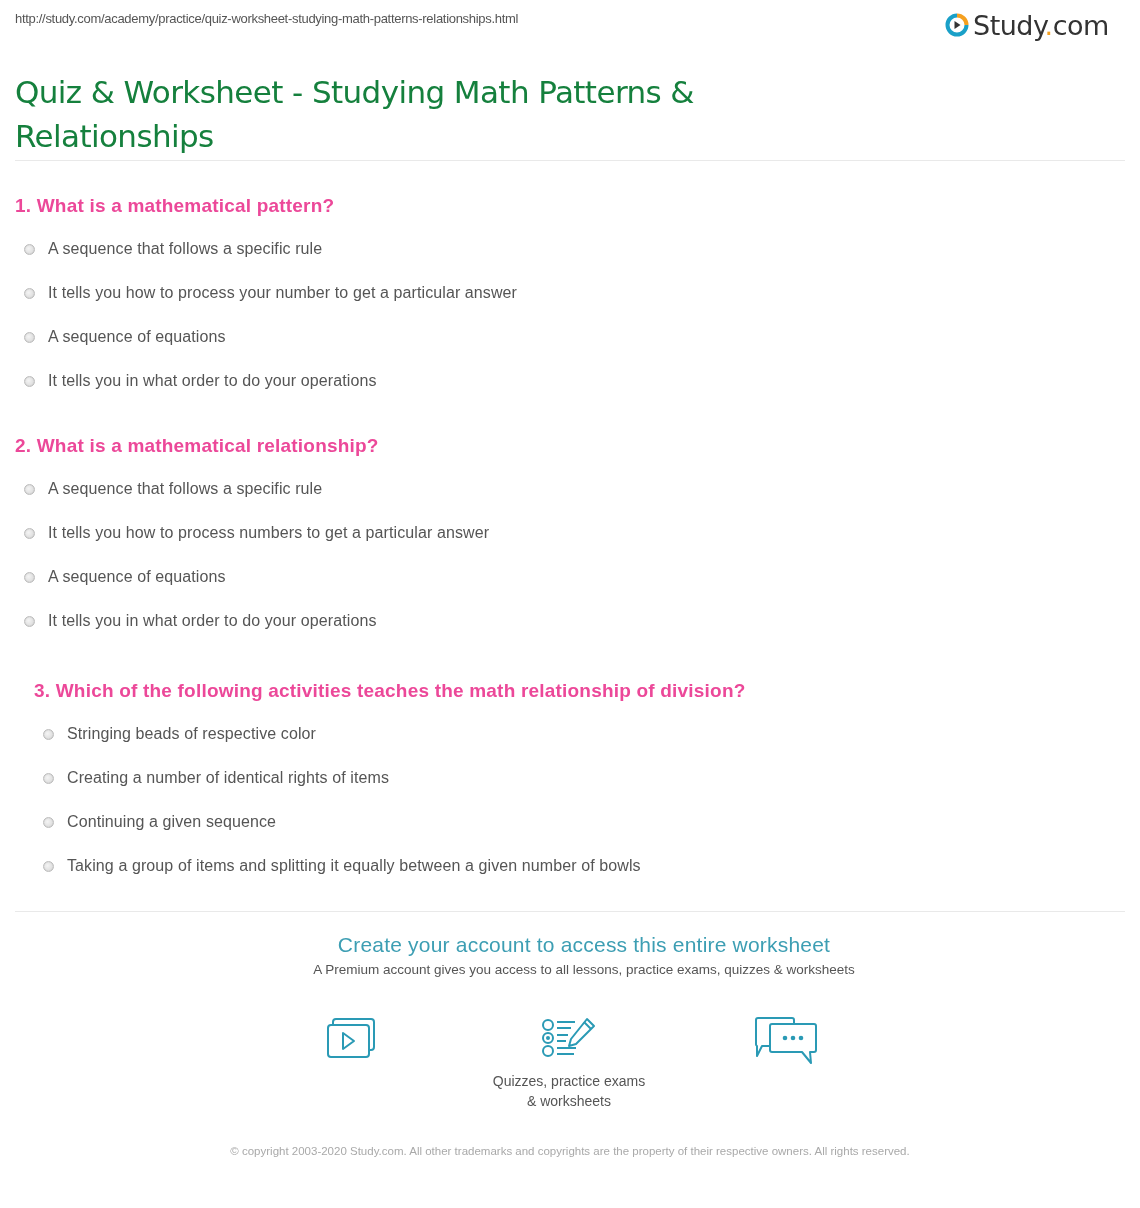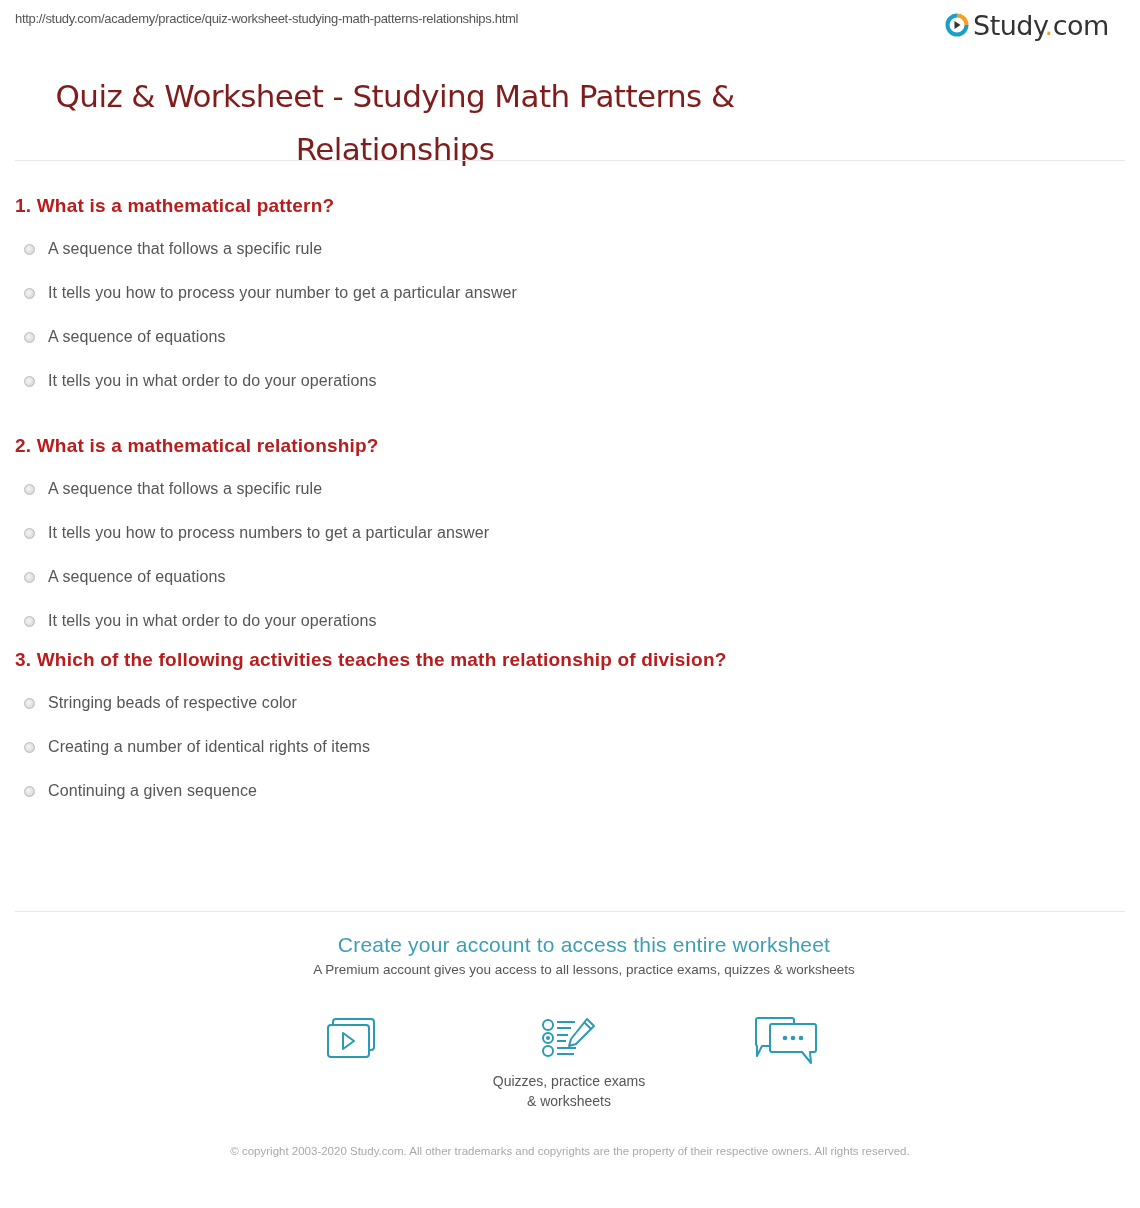--- a/index.html
+++ b/index.html
@@ -6,26 +6,26 @@
     html, body { width: 1140px; height: 1208px; background: #ffffff; overflow: hidden; }
     body { font-family: "DejaVu Sans", "Liberation Sans", sans-serif; color: #4a4a4a; position: relative; }
 
     .url { position: absolute; left: 15px; top: 11px; font-size: 13px; color: #555; letter-spacing: -0.3px; font-family: "Liberation Sans", sans-serif; }
 
     .logo { position: absolute; left: 945px; top: 8px; display: flex; align-items: center; height: 34px; }
     .logo svg { width: 24px; height: 24px; margin-right: 4px; }
     .logo-text { font-family: "DejaVu Sans", sans-serif; font-size: 27px; color: #333; letter-spacing: -0.5px; line-height: 1; }
     .logo-dot { color: #f5a020; }
 
-    .page-title { position: absolute; left: 15px; top: 70px; width: 760px; font-size: 31px; line-height: 53px; color: #7f1d1d; font-weight: normal; font-family: "DejaVu Sans", sans-serif; letter-spacing: -0.6px; text-align: center; }
+    .page-title { position: absolute; left: 15px; top: 70px; width: 760px; font-size: 31px; line-height: 44px; color: #15803d; font-weight: normal; font-family: "DejaVu Sans", sans-serif; letter-spacing: -0.6px; }
 
     .divider { position: absolute; left: 15px; right: 15px; height: 1px; background: #e9e9e9; }
 
     .question { position: absolute; left: 15px; }
-    .q-title { font-size: 19px; font-weight: bold; color: #b91c1c; font-family: "Liberation Sans", sans-serif; letter-spacing: 0.2px; height: 24px; line-height: 24px; }
+    .q-title { font-size: 19px; font-weight: bold; color: #ec4899; font-family: "Liberation Sans", sans-serif; letter-spacing: 0.2px; height: 24px; line-height: 24px; }
     .answers { list-style: none; margin-top: 20px; }
     .answer { display: flex; align-items: center; height: 44px; padding-left: 9px; cursor: pointer; }
     .radio { width: 11px; height: 11px; border-radius: 50%; border: 1px solid #bdbdbd; background: radial-gradient(circle at 40% 40%, #f4f4f4, #d4d4d4); margin-right: 13px; flex: none; box-shadow: inset 0 0 1px rgba(0,0,0,0.15); }
     .a-text { font-size: 16px; color: #555; font-family: "Liberation Sans", sans-serif; letter-spacing: 0.1px; }
 
     .cta { position: absolute; left: 14px; width: 1140px; top: 933px; text-align: center; }
     .cta-title { font-size: 21px; color: #3d9eb3; font-family: "Liberation Sans", sans-serif; font-weight: normal; letter-spacing: 0.2px; cursor: pointer; }
     .cta-sub { font-size: 13.5px; color: #555; font-family: "Liberation Sans", sans-serif; margin-top: 5px; }
 
     .features { position: absolute; top: 1016px; left: 0; width: 1140px; }
@@ -90,34 +90,38 @@
         <span class="radio"></span>
         <span class="a-text">A sequence of equations</span>
       </li>
     <li class="answer">
         <span class="radio"></span>
         <span class="a-text">It tells you in what order to do your operations</span>
       </li>
   </ul>
 </section>
 
-<section class="question" style="top:648px;">
+<section class="question" style="top:679px;margin-left:19px;">
   <h2 class="q-title">3. Which of the following activities teaches the math relationship of division?</h2>
   <ul class="answers" style="margin-top:9px;">
     <li class="answer">
         <span class="radio"></span>
         <span class="a-text">Stringing beads of respective color</span>
       </li>
     <li class="answer">
         <span class="radio"></span>
         <span class="a-text">Creating a number of identical rights of items</span>
       </li>
     <li class="answer">
         <span class="radio"></span>
         <span class="a-text">Continuing a given sequence</span>
+      </li>
+    <li class="answer">
+        <span class="radio"></span>
+        <span class="a-text">Taking a group of items and splitting it equally between a given number of bowls</span>
       </li>
   </ul>
 </section>
 
 <div class="divider" style="top:911px;"></div>
 
 <div class="cta">
   <div class="cta-title">Create your account to access this entire worksheet</div>
   <div class="cta-sub">A Premium account gives you access to all lessons, practice exams, quizzes &amp; worksheets</div>
 </div>

